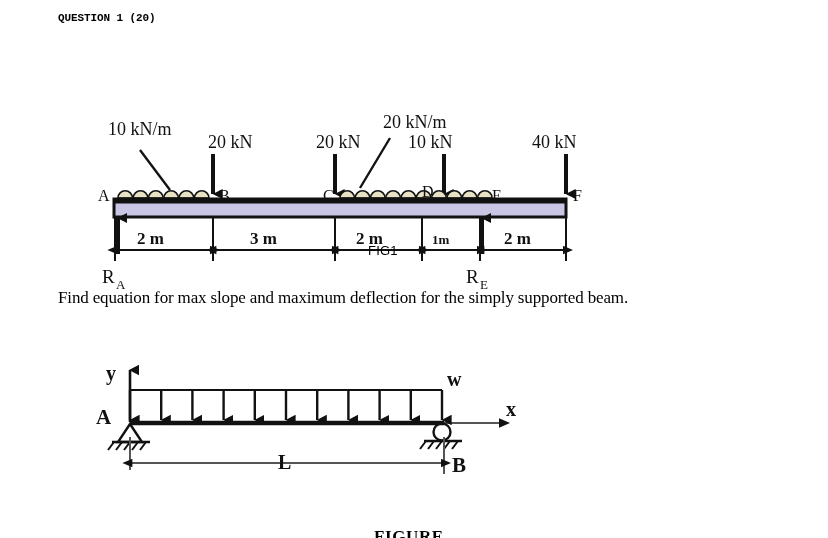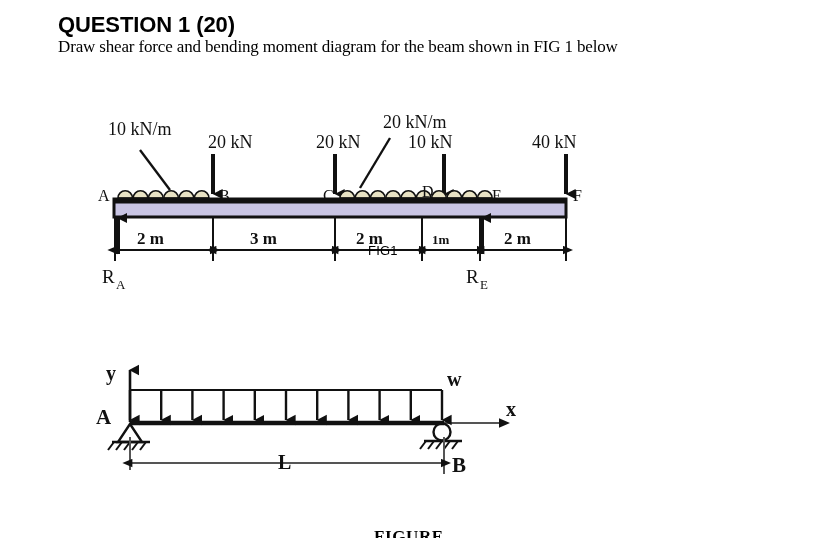--- a/index.html
+++ b/index.html
@@ -15,23 +15,23 @@
     color: #000000;
     position: relative;
   }
   .page {
     position: relative;
     width: 828px;
     height: 538px;
     padding: 0;
   }
   .q-heading {
-    font-family: Liberation Sans, sans-serif;
-    font-weight: bold;
-    font-size: 22px;
+    font-family: Liberation Mono, monospace;
+    font-weight: bold;
+    font-size: 11px;
     letter-spacing: -0.1px;
     line-height: 1.15;
   }
   .q-body {
     font-family: "Liberation Serif", "DejaVu Serif", serif;
     font-size: 17px;
     line-height: 1.22;
     letter-spacing: -0.15px;
   }
   .block-q1 {
@@ -128,21 +128,20 @@
     fill: #111111;
   }
 </style>
 </head>
 <body>
 
 <div class="page">
 
   <div class="block-q1">
     <div class="q-heading">QUESTION 1 (20)</div>
-    <div class="q-body">Draw shear force and bending moment diagram for the beam shown in FIG 1 below</div>
   </div>
 
   <div class="fig1-wrap">
     <svg width="520" height="185" viewBox="0 0 520 185">
       <defs>
         <marker id="arrDown" markerWidth="11" markerHeight="11" refX="5.5" refY="9.6" orient="auto" markerUnits="userSpaceOnUse">
           <path d="M0.6,0 L10.4,0 L5.5,10 Z" fill="#111111"></path>
         </marker>
         <marker id="arrUp" markerWidth="11" markerHeight="11" refX="5.5" refY="1.0" orient="auto" markerUnits="userSpaceOnUse">
           <path d="M5.5,0 L10.4,10 L0.6,10 Z" fill="#111111"></path>
@@ -238,20 +237,21 @@
       <g>
         <text class="lbl-react" x="374" y="177">R</text>
         <text class="lbl-react-sub" x="388" y="183">E</text>
       </g>
     </svg>
   </div>
 
   <div class="fig-caption-1">FIG1</div>
 
   <div class="block-q2">
+    <div class="q-body">Find equation for max slope and maximum deflection for the simply supported beam.</div>
   </div>
 
   <div class="fig2-wrap">
     <svg width="440" height="125" viewBox="0 0 440 125">
       <defs>
         <marker id="arr2Down" markerWidth="12" markerHeight="11" refX="6" refY="9.6" orient="auto" markerUnits="userSpaceOnUse">
           <path d="M0.8,0 L11.2,0 L6,10 Z" fill="#111111"></path>
         </marker>
         <marker id="arr2Up" markerWidth="12" markerHeight="11" refX="6" refY="1.0" orient="auto" markerUnits="userSpaceOnUse">
           <path d="M6,0 L11.2,10 L0.8,10 Z" fill="#111111"></path>

